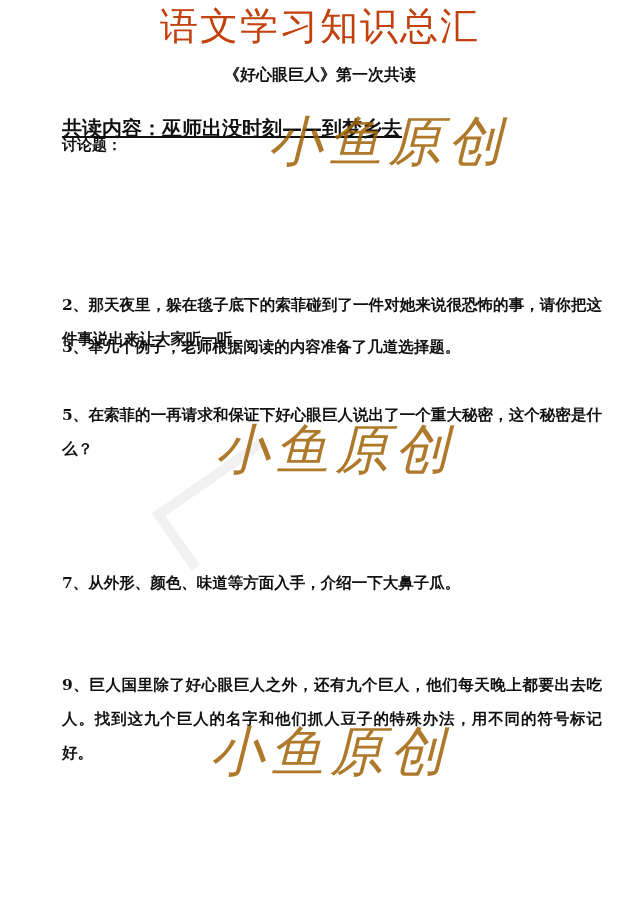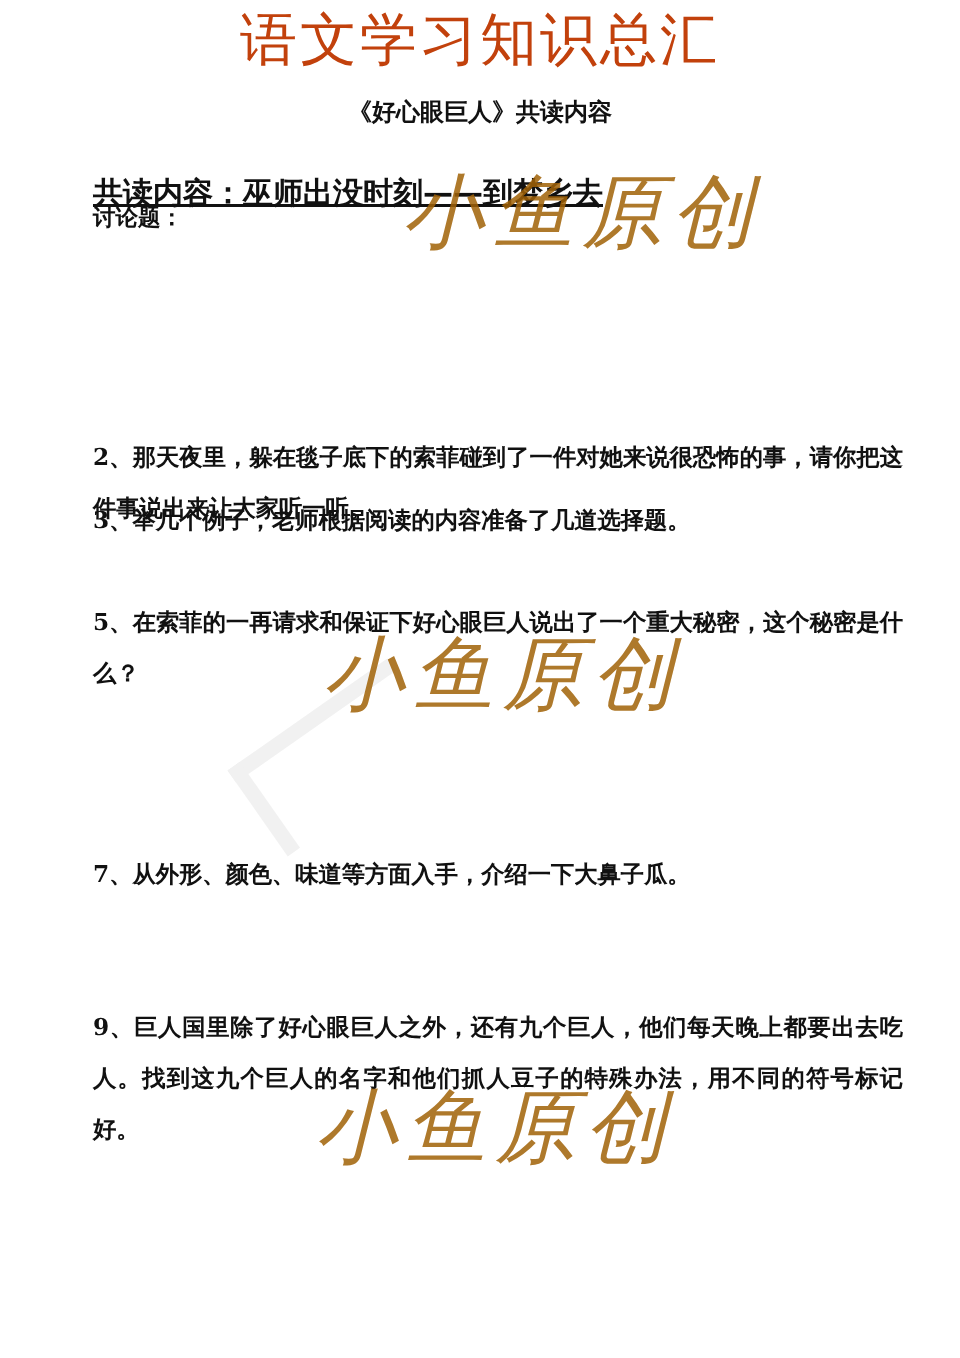--- a/index.html
+++ b/index.html
@@ -40,21 +40,21 @@
   .faint-mark {
     position: absolute; left: 160px; top: 470px; width: 120px; height: 60px;
     border-left: 10px solid #eee; border-top: 10px solid #eee; transform: rotate(-35deg); opacity: 0.8;
   }
 </style>
 </head>
 <body>
 
 <div class="page">
   <div class="title">语文学习知识总汇</div>
-  <div class="subtitle">《好心眼巨人》共读内容</div>
+  <div class="subtitle">《好心眼巨人》第一次共读</div>
   <div class="meta">共读内容：巫师出没时刻——到梦乡去</div>
   <div class="section-label">讨论题：</div>
 
   <div class="q" style="top:288px"><span class="num">2</span><span>、那天夜里，躲在毯子底下的索菲碰到了一件对她来说很恐怖的事，请你把这件事说出来让大家听一听。</span></div>
   <div class="q" style="top:330px"><span class="num">3</span><span>、举几个例子，老师根据阅读的内容准备了几道选择题。</span></div>
   <div class="q" style="top:398px"><span class="num">5</span><span>、在索菲的一再请求和保证下好心眼巨人说出了一个重大秘密，这个秘密是什么？</span></div>
   <div class="q" style="top:566px"><span class="num">7</span><span>、从外形、颜色、味道等方面入手，介绍一下大鼻子瓜。</span></div>
   <div class="q" style="top:668px"><span class="num">9</span><span>、巨人国里除了好心眼巨人之外，还有九个巨人，他们每天晚上都要出去吃人。找到这九个巨人的名字和他们抓人豆子的特殊办法，用不同的符号标记好。</span></div>
 
 

